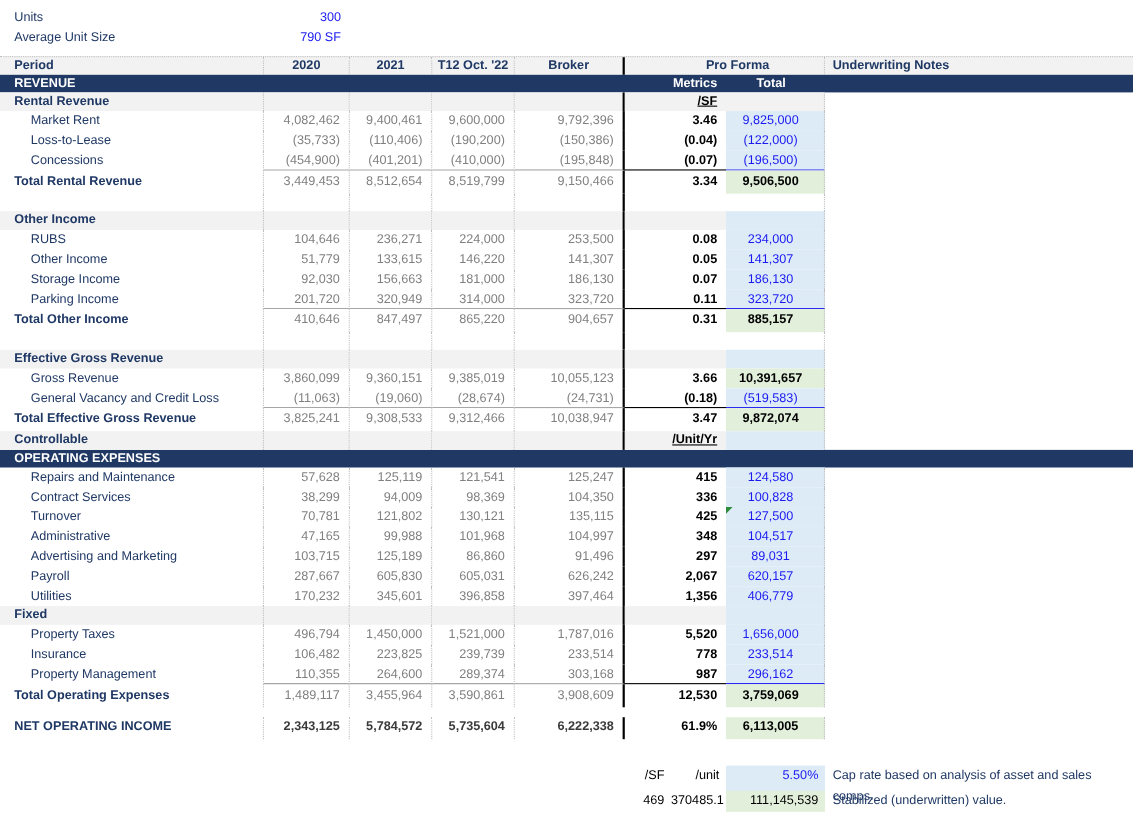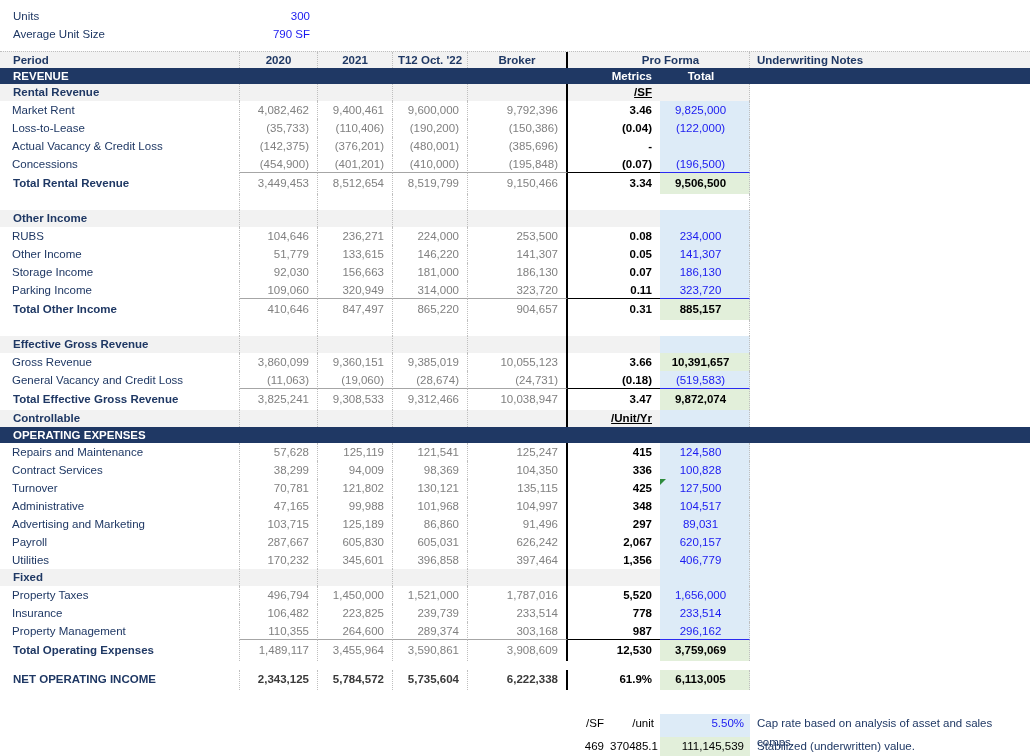--- a/index.html
+++ b/index.html
@@ -16,21 +16,21 @@
 
   
   .row, .hdr { display: grid; grid-template-columns: 240px 78px 75px 75px 100px 92px 90px 1fr; }
   .c { overflow: hidden; white-space: nowrap; position: relative; }
   .row .c:nth-child(1), .row .c:nth-child(2), .row .c:nth-child(3), .row .c:nth-child(4)
     { border-right: 1px dotted var(--border); }
   .row .c:nth-child(5) { border-right: 2px solid #000; }
   .row .c:nth-child(7) { border-right: 1px dotted var(--border); text-align: center; }
 
   .c.label { padding-left: 13px; }
-  .c.ind   { padding-left: 12px; }
+  .c.ind   { padding-left: 28px; }
   .c.num   { text-align: right; padding-right: 8px; color: var(--gray); }
   .c.met   { text-align: right; padding-right: 8px; color: #000; font-weight: bold; }
   .c.tot   { text-align: right; padding-right: 8px; }
   .tblue   { background: var(--lblue); color: var(--blue); }
   .tgreen  { background: var(--lgreen); color: #000; font-weight: bold; }
 
   
   .hdr { height: 17px; line-height: 16px; background: var(--graybg); font-weight: bold;
          border-top: 1px dotted var(--border); margin-top: 8px; }
   .hdr .c:nth-child(1), .hdr .c:nth-child(2), .hdr .c:nth-child(3), .hdr .c:nth-child(4)
@@ -140,30 +140,20 @@
         <div class="c label ind">Loss-to-Lease</div>
         <div class="c num">(35,733)</div>
         <div class="c num">(110,406)</div>
         <div class="c num">(190,200)</div>
         <div class="c num">(150,386)</div>
         <div class="c met">(0.04)</div>
         <div class="c tot tblue">(122,000)</div>
         <div class="c note"></div>
       </div>
       <div class="row data">
-        <div class="c label ind">Actual Vacancy &amp; Credit Loss</div>
-        <div class="c num">(142,375)</div>
-        <div class="c num">(376,201)</div>
-        <div class="c num">(480,001)</div>
-        <div class="c num">(385,696)</div>
-        <div class="c met">-</div>
-        <div class="c tot tblue"></div>
-        <div class="c note"></div>
-      </div>
-      <div class="row data">
         <div class="c label ind">Concessions</div>
         <div class="c num ulg">(454,900)</div>
         <div class="c num ulg">(401,201)</div>
         <div class="c num ulg">(410,000)</div>
         <div class="c num ulg">(195,848)</div>
         <div class="c met ulk">(0.07)</div>
         <div class="c tot tblue ulb">(196,500)</div>
         <div class="c note"></div>
       </div>
       <div class="row total">
@@ -221,21 +211,21 @@
         <div class="c num">92,030</div>
         <div class="c num">156,663</div>
         <div class="c num">181,000</div>
         <div class="c num">186,130</div>
         <div class="c met">0.07</div>
         <div class="c tot tblue">186,130</div>
         <div class="c note"></div>
       </div>
       <div class="row data">
         <div class="c label ind">Parking Income</div>
-        <div class="c num ulg">109,060</div>
+        <div class="c num ulg">201,720</div>
         <div class="c num ulg">320,949</div>
         <div class="c num ulg">314,000</div>
         <div class="c num ulg">323,720</div>
         <div class="c met ulk">0.11</div>
         <div class="c tot tblue ulb">323,720</div>
         <div class="c note"></div>
       </div>
       <div class="row total">
         <div class="c label">Total Other Income</div>
         <div class="c num">410,646</div>

